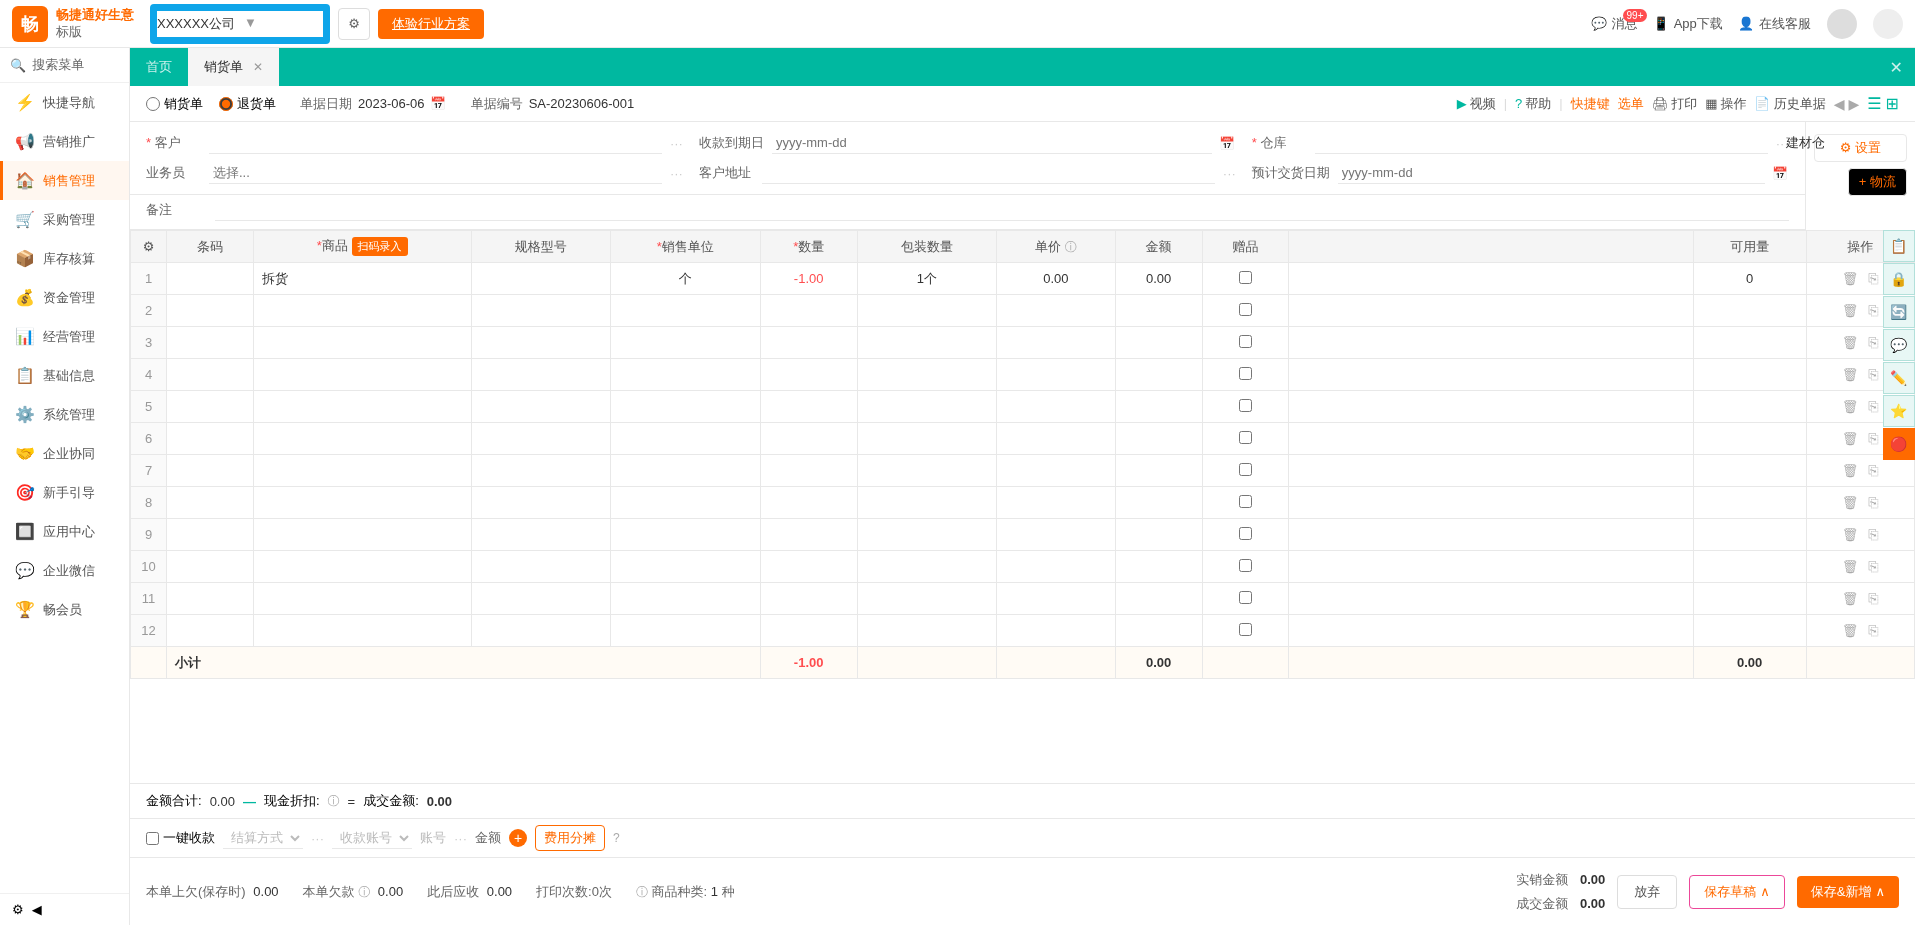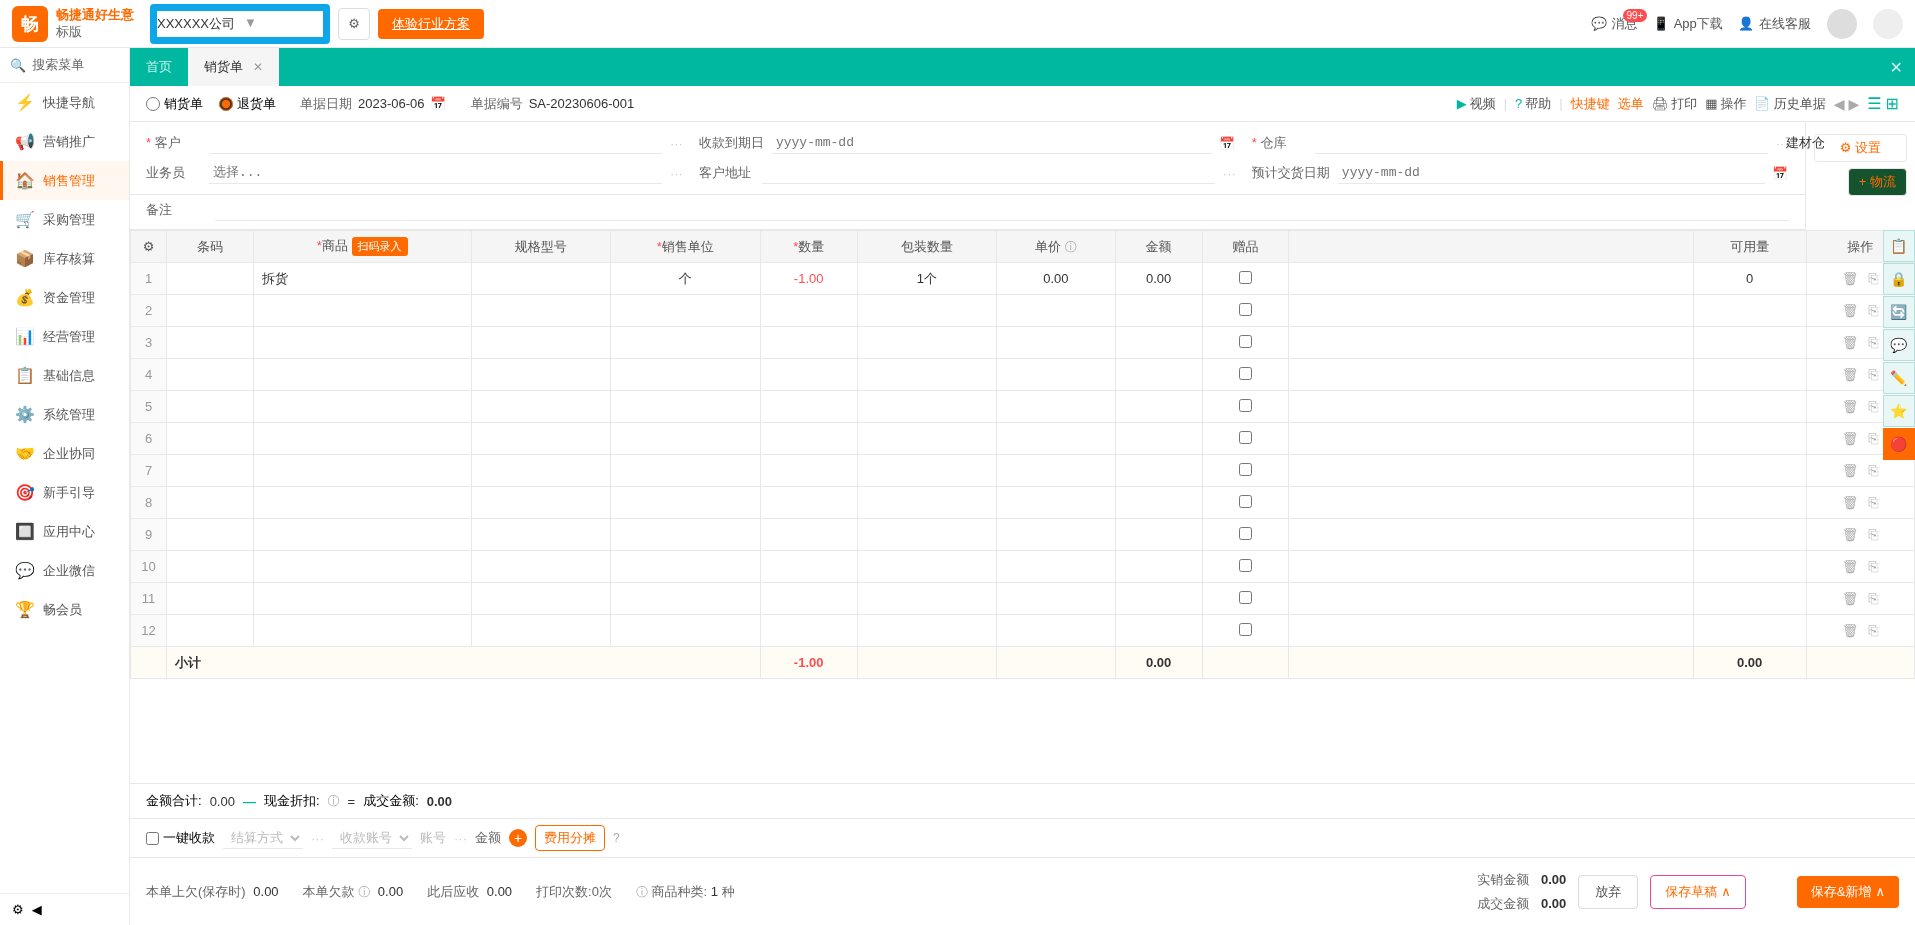--- a/index.html
+++ b/index.html
@@ -261,21 +261,20 @@
       color: #ff4d4f;
     }
     .field-input {
       flex: 1;
       border: none;
       border-bottom: 1px solid #e8e8e8;
       padding: 3px 4px;
       color: #333;
       outline: none;
       background: transparent;
-      font-family: Liberation Mono, monospace;
     }
     .field-dots { color: #ccc; cursor: pointer; }
     .field-cal { color: #ccc; cursor: pointer; }
     .remark-row {
       padding: 4px 16px 8px;
       display: flex;
       align-items: center;
       gap: 14px;
       border-bottom: 1px solid #e8e8e8;
       flex-shrink: 0;
@@ -413,21 +412,20 @@
     .btn-save-new {
       background: #ff6a00;
       color: white;
       border: none;
       border-radius: 4px;
       padding: 7px 14px;
       cursor: pointer;
       display: flex;
       align-items: center;
       gap: 4px;
-      margin-left: 39px;
     }
     .float-btn {
       width: 32px;
       background: #e8f7f5;
       border: 1px solid #b2e0da;
       color: #00b8a0;
       display: flex;
       align-items: center;
       justify-content: center;
       height: 32px;
@@ -457,21 +455,21 @@
     .set-btn {
       background: #fff;
       border: 1px solid #e8e8e8;
       color: #ff6a00;
       border-radius: 4px;
       padding: 4px 10px;
       cursor: pointer;
       font-size: 13px;
     }
     .flow-btn {
-      background: #14532d;
+      background: #000000;
       border: 1px solid #e8e8e8;
       color: #ff6a00;
       border-radius: 4px;
       padding: 4px 10px;
       cursor: pointer;
       font-size: 13px;
       margin-left: 34px;
     }
     .product-cell { text-align: left; padding-left: 8px; }
   </style>

